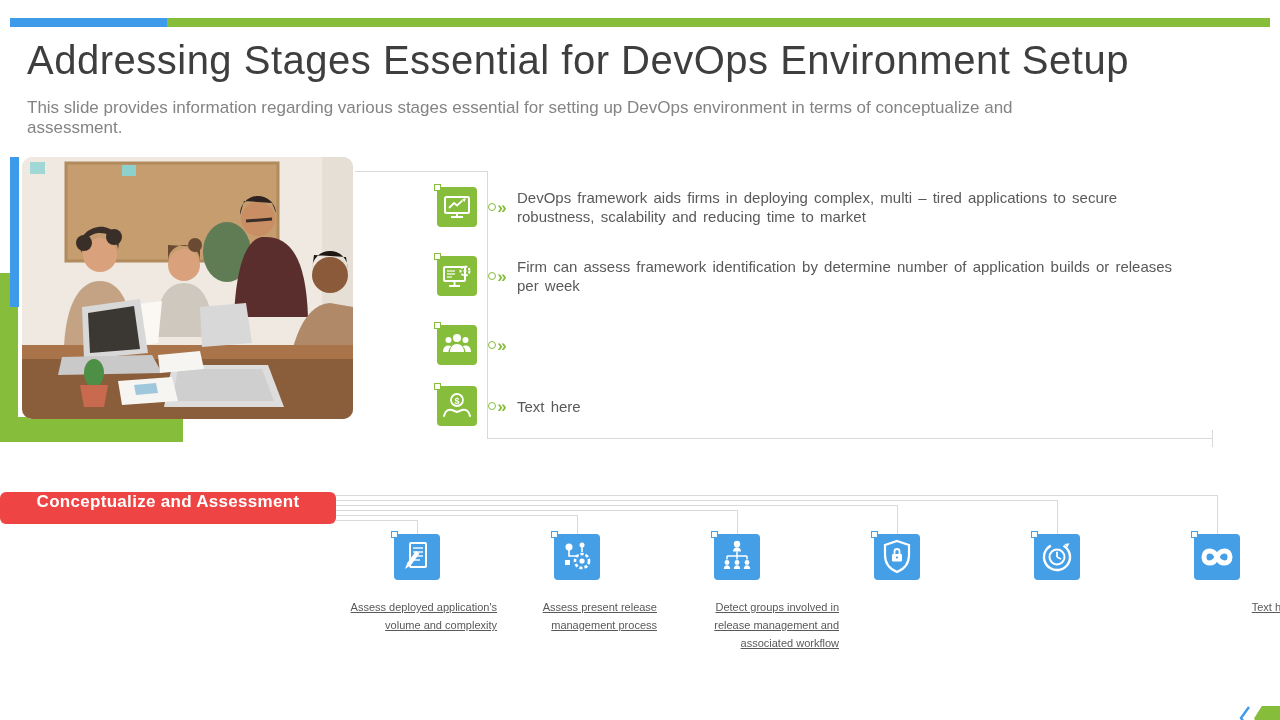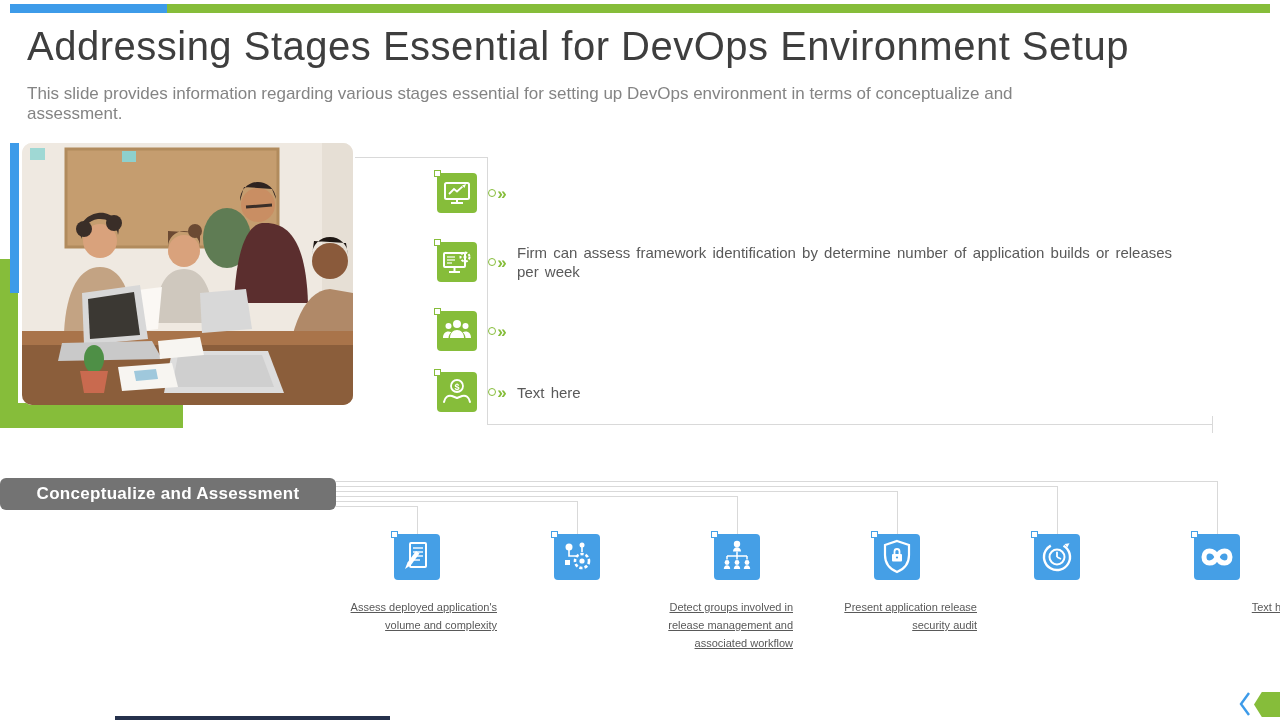--- a/index.html
+++ b/index.html
@@ -1,18 +1,18 @@
 <!DOCTYPE html>
 <html><head>
 <meta charset="utf-8">
 <style>
   html,body{margin:0;padding:0;background:#fff;}
   .slide{position:relative;width:1280px;height:720px;background:#ffffff;overflow:hidden;
          font-family:"Liberation Sans",sans-serif;}
-  .abs{position:absolute;}
+  .abs{position:absolute;margin-top:14px;}
 
   
   .bar-blue{left:10px;top:4px;width:157px;height:9px;background:#3D9BE9;}
   .bar-green{left:167px;top:4px;width:1103px;height:9px;background:#86BD3A;}
 
   
   .title{left:27px;top:24px;width:1220px;font-size:40px;color:#3E3E3E;
          letter-spacing:0.5px;font-weight:400;white-space:nowrap;}
   .subtitle{left:27px;top:84px;width:1000px;font-size:17px;color:#848484;}
 
@@ -34,22 +34,22 @@
   .marker{width:40px;flex:0 0 40px;display:flex;align-items:center;justify-content:center;
           color:#86BD3A;}
   .m-dot{width:6px;height:6px;border:1.5px solid #86BD3A;border-radius:50%;margin-right:1px;}
   .m-chev{font-size:17px;font-weight:bold;line-height:1;letter-spacing:-1px;}
   .b-text{width:680px;font-size:15px;color:#595959;line-height:19px;word-spacing:2px;}
 
   
   .line{background:#D9D9D9;}
 
   
-  .banner{left:0;top:478px;width:336px;height:32px;background:#737373;border-radius:6px;
-          display:flex;align-items:center;justify-content:center;color:#fff;
+  .banner{left:0;top:478px;width:336px;height:32px;background:#ef4444;border-radius:6px;
+          display:flex;align-items:flex-start;justify-content:center;color:#fff;
           font-size:17px;font-weight:bold;letter-spacing:0.3px;z-index:3;}
 
   
   .s-icon{position:absolute;top:534px;width:46px;height:46px;background:#459FE6;border-radius:4px;
           display:flex;align-items:center;justify-content:center;}
   .caption{position:absolute;top:598px;width:160px;text-align:right;font-size:11px;
            line-height:18px;color:#595959;text-decoration:underline;}
 
   
   .nav-tag{left:1254px;top:692px;width:26px;height:25px;background:#86BD3A;
@@ -134,20 +134,21 @@
           <polyline points="10,19 15,14 18,16.5 23.4,11.6" fill="none" stroke="#fff" stroke-width="1.8"></polyline>
           <path d="M23,10.5 l4,-1.5 -1.5,4 z" fill="#fff"></path>
           <line x1="18" y1="24" x2="18" y2="27" stroke="#fff" stroke-width="2"></line>
           <line x1="12" y1="28" x2="24" y2="28" stroke="#fff" stroke-width="2"></line>
         </svg>
     </div>
     <div class="marker">
         <span class="m-dot"></span>
         <span class="m-chev">»</span>
       </div>
+    <div class="b-text">DevOps framework aids firms in deploying complex,  multi – tired applications to secure robustness,  scalability and reducing time to market</div>
   </div>
 
   <div class="abs bullet" style="top:242px;">
     <div class="g-icon">
         <span class="notch g"></span>
       <svg width="36" height="36" viewBox="0 0 36 36">
           <rect x="5" y="9" width="21" height="14" rx="1" fill="none" stroke="#fff" stroke-width="2"></rect>
           <line x1="8" y1="13" x2="16" y2="13" stroke="#fff" stroke-width="1.2"></line>
           <line x1="8" y1="16" x2="16" y2="16" stroke="#fff" stroke-width="1.2"></line>
           <line x1="8" y1="19" x2="13" y2="19" stroke="#fff" stroke-width="1.2"></line>
@@ -272,22 +273,22 @@
       </svg>
   </div>
   <div class="s-icon" style="left:1194px;">
       <span class="notch b"></span>
     <svg width="46" height="46" viewBox="0 0 46 46">
         <path d="M10,23 C10,15 20,15 23,23 C26,31 36,31 36,23 C36,15 26,15 23,23 C20,31 10,31 10,23 Z" fill="none" stroke="#fff" stroke-width="5"></path>
       </svg>
   </div>
 
   <div class="caption" style="left:337px;">Assess deployed application's volume and complexity</div>
-  <div class="caption" style="left:633px;">Detect groups involved in release management and associated workflow</div>
-  <div class="caption" style="left:817px;">Present application release security audit</div>
+  <div class="caption" style="left:497px;">Assess present release management process</div>
+  <div class="caption" style="left:679px;">Detect groups involved in release management and associated workflow</div>
   <div class="caption" style="left:1137px;">Text here</div>
 
   <div class="abs" style="left:1238px;top:691px;width:14px;height:26px;">
     <svg width="14" height="26" viewBox="0 0 14 26">
         <polyline points="11,2 3,13 11,24" fill="none" stroke="#3D9BE9" stroke-width="2.4"></polyline>
       </svg>
   </div>
   <div class="abs nav-tag"></div>
   <div class="abs bottom-dark"></div>
 

